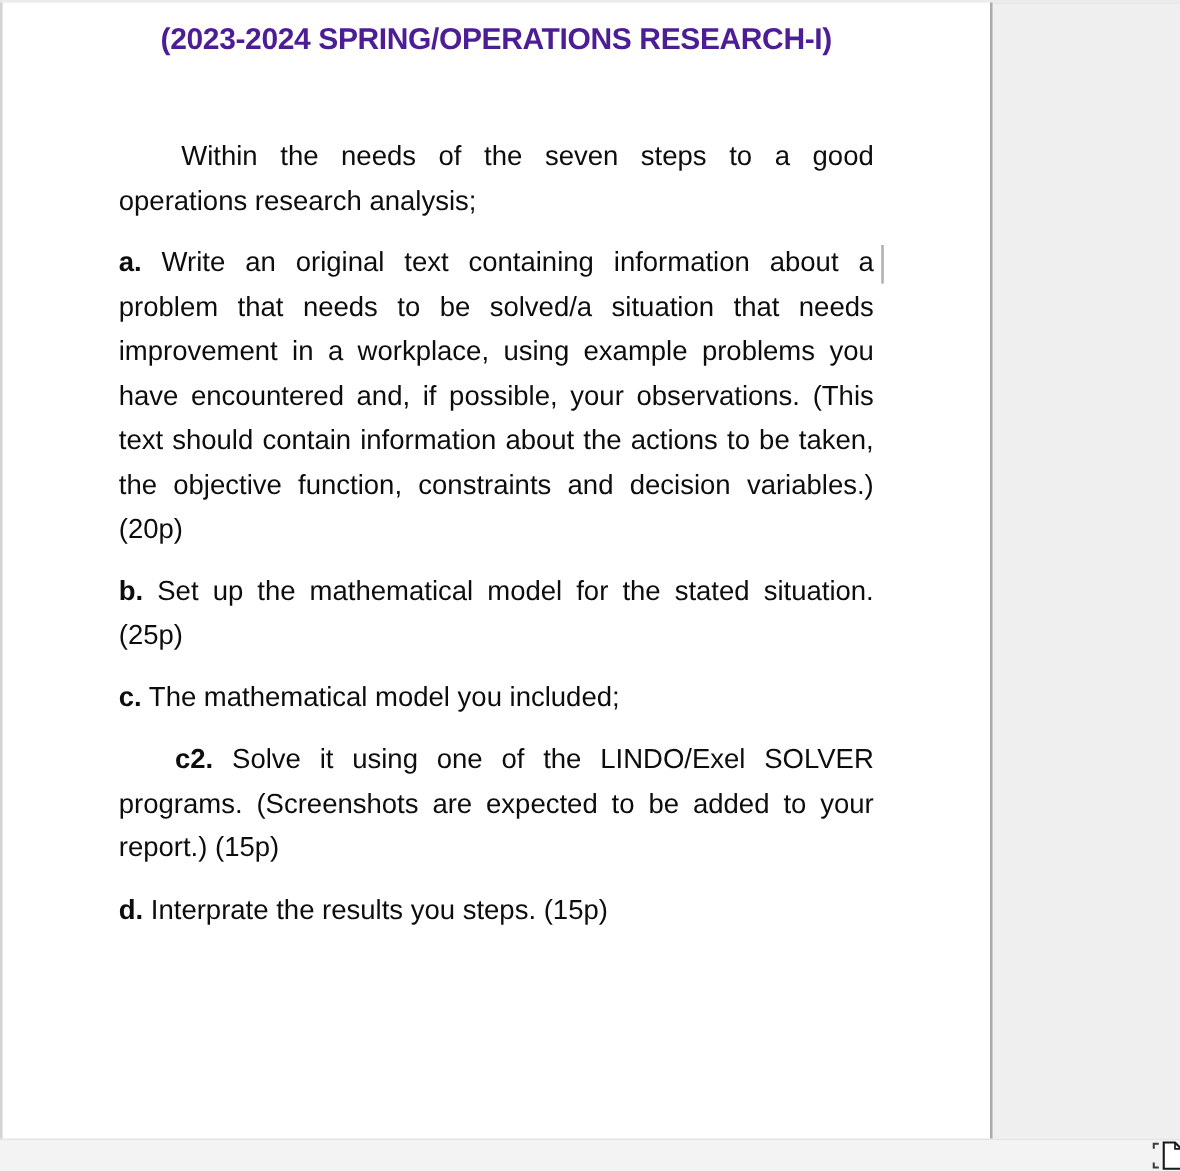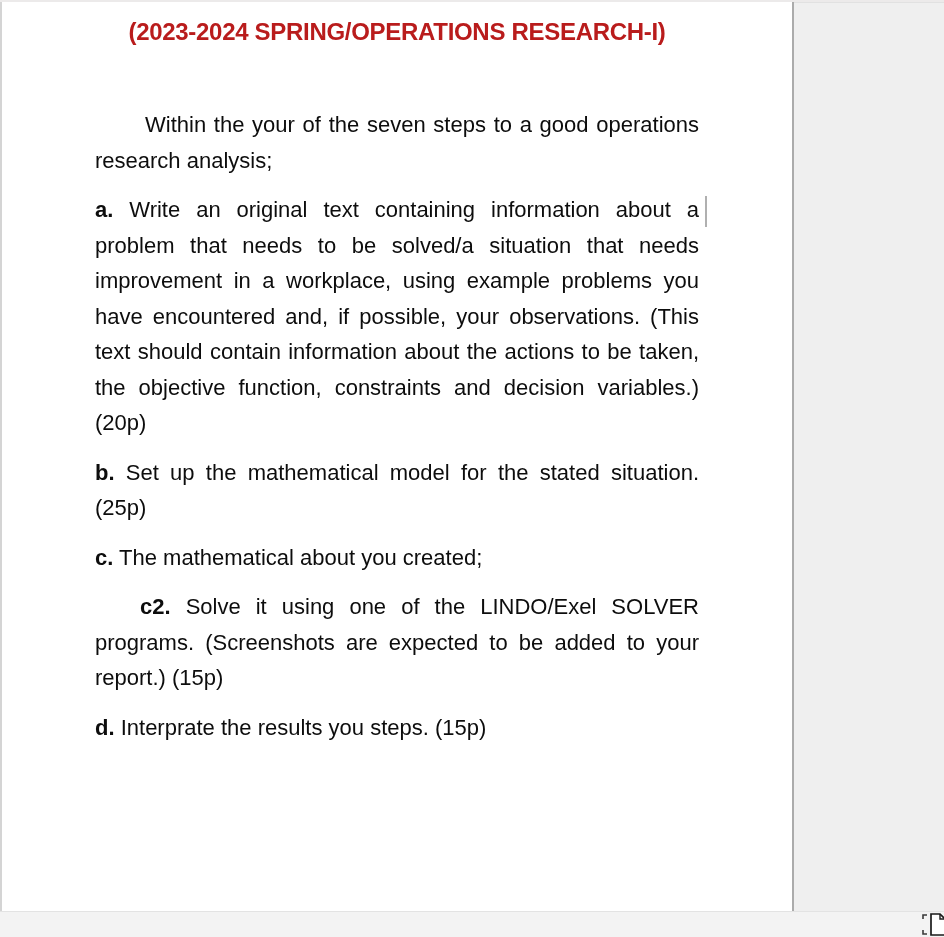--- a/index.html
+++ b/index.html
@@ -56,21 +56,21 @@
     left: 93px; top: 0;
     width: 604px;
   }
   .doc-title {
     margin: 14px 0 57px 0;
     text-align: center;
     font-size: 24px;
     font-weight: bold;
     line-height: 36px;
     letter-spacing: -0.3px;
-    color: #b91c1c;
+    color: #4c1d95;
   }
   .para {
     margin: 0 0 14px 0;
     text-align: justify;
     font-size: 22px;
     line-height: 35.5px;
     color: #0d0d0d;
   }
   .para .lead { font-weight: bold; }
   .indent-lg { text-indent: 50px; }
@@ -102,27 +102,27 @@
 <div class="screen">
 
   <div class="canvas-bg"></div>
   <div class="canvas-top"></div>
 
   <div class="page">
     <div class="content">
 
       <h1 class="doc-title">(2023-2024 SPRING/OPERATIONS RESEARCH-I)</h1>
 
-      <p class="para indent-lg"><span class="lead"></span><span>Within the your of the seven steps to a good operations research analysis;</span></p>
+      <p class="para indent-lg"><span class="lead"></span><span>Within the needs of the seven steps to a good operations research analysis;</span></p>
 
       <p class="para"><span class="lead">a.</span><span> Write an original text containing information about a problem that needs to be solved/a situation that needs improvement in a workplace, using example problems you have encountered and, if possible, your observations. (This text should contain information about the actions to be taken, the objective function, constraints and decision variables.)(20p)</span></p>
 
       <p class="para"><span class="lead">b.</span><span> Set up the mathematical model for the stated situation. (25p)</span></p>
 
-      <p class="para"><span class="lead">c.</span><span> The mathematical about you created;</span></p>
+      <p class="para"><span class="lead">c.</span><span> The mathematical model you included;</span></p>
 
 
       <p class="para indent-md"><span class="lead">c2.</span><span> Solve it using one of the LINDO/Exel SOLVER programs. (Screenshots are expected to be added to your report.) (15p)</span></p>
 
       <p class="para"><span class="lead">d.</span><span> Interprate the results you steps. (15p)</span></p>
 
     </div>
   </div>
 
   <div class="edge-left"></div>

